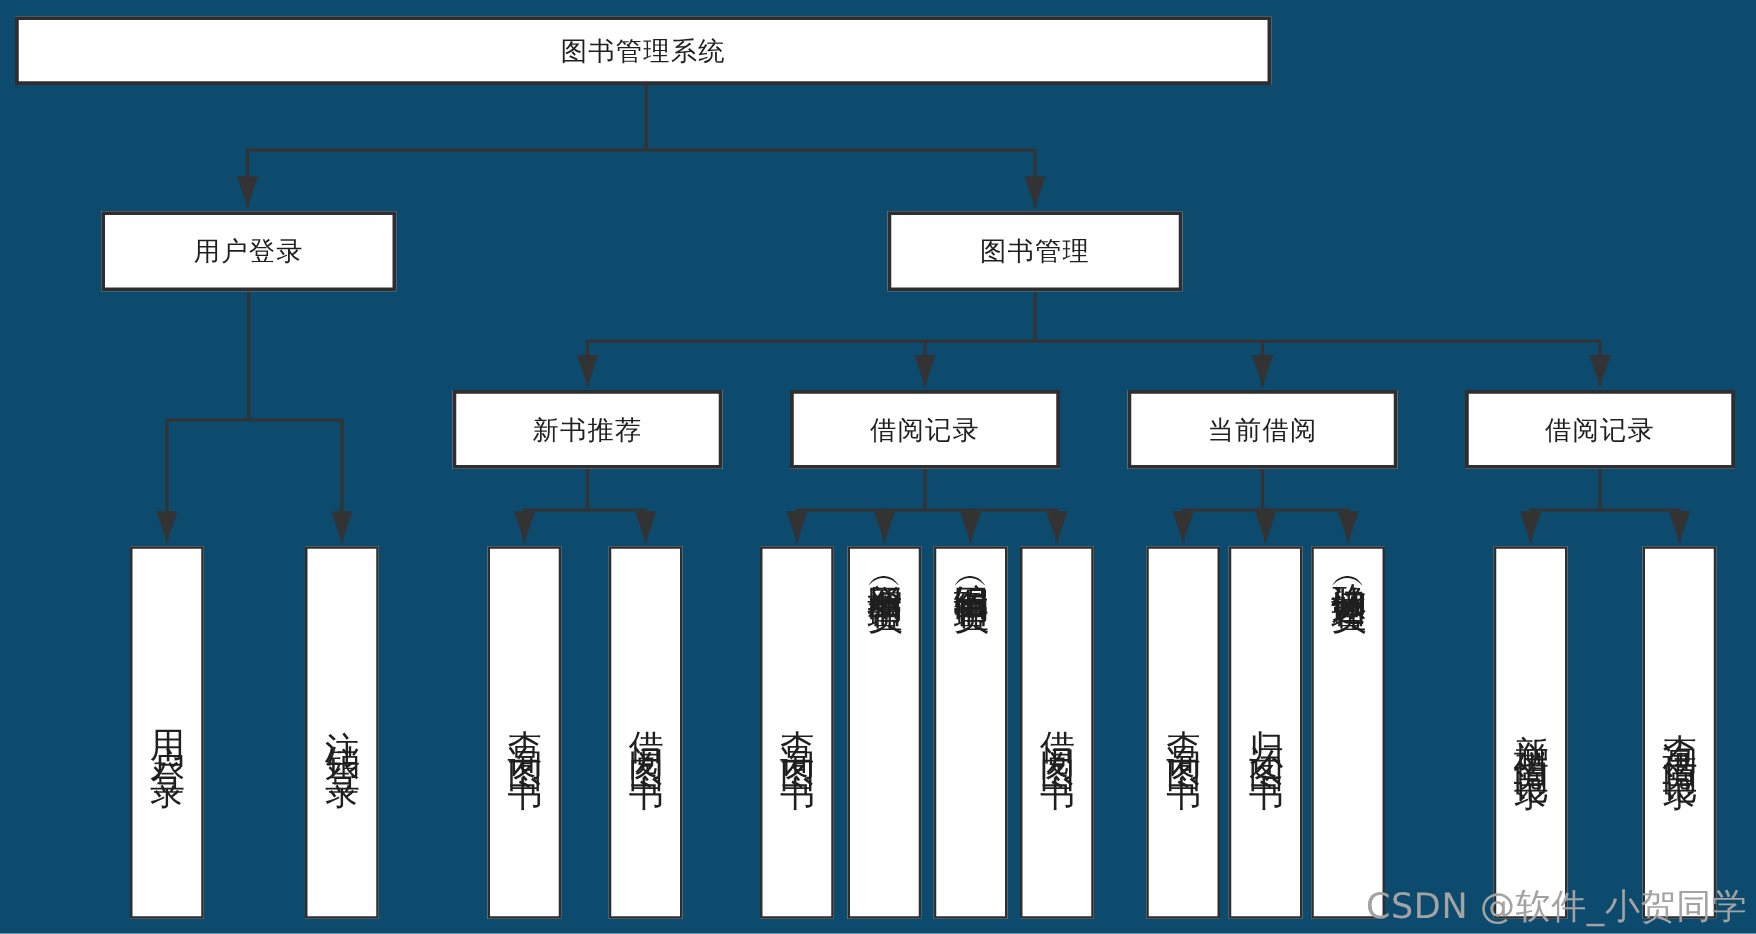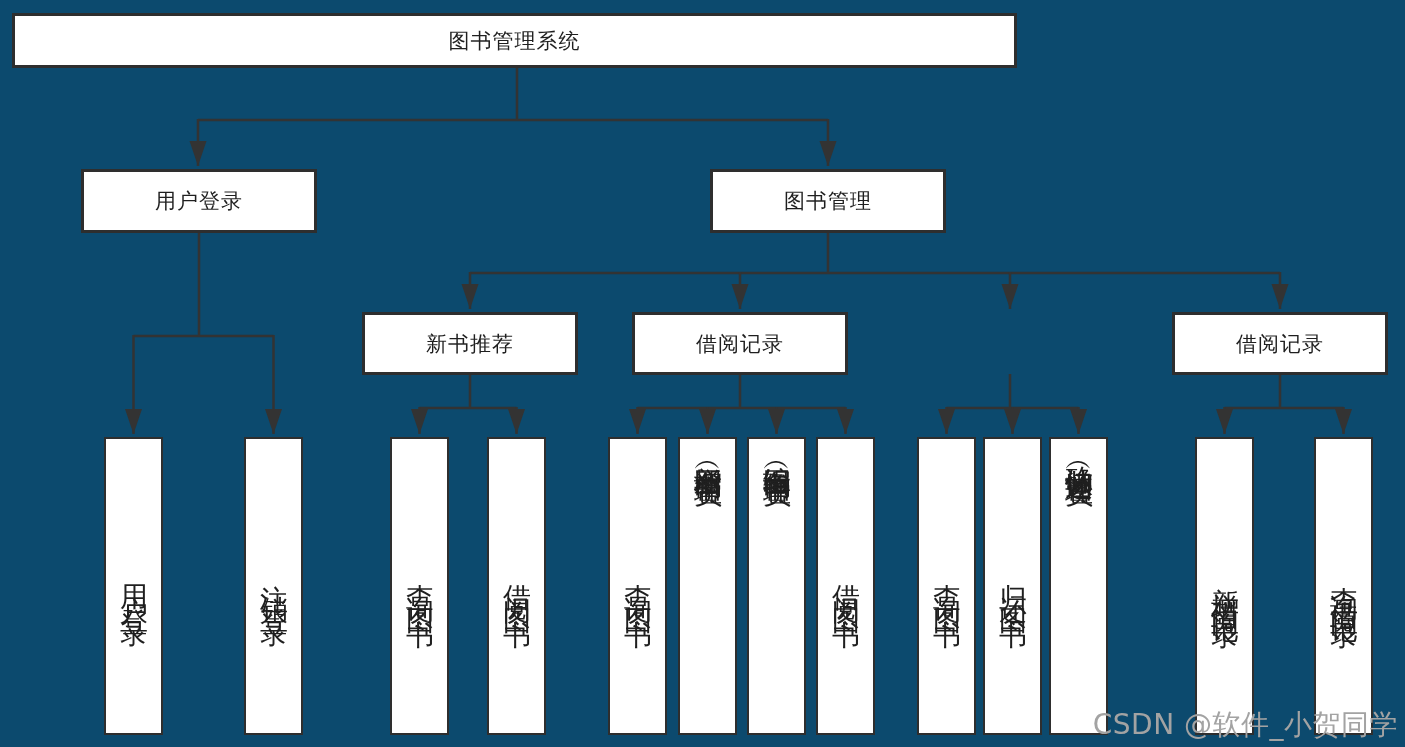--- a/index.html
+++ b/index.html
@@ -88,20 +88,23 @@
   <div class="box hbox" style="left:362px;top:312px;width:216px;height:63px;">
     <span class="lbl">新书推荐</span>
   </div>
 
   <div class="box hbox" style="left:710px;top:169px;width:236px;height:64px;">
     <span class="lbl">图书管理</span>
   </div>
   <div class="box hbox" style="left:632px;top:312px;width:216px;height:63px;">
     <span class="lbl">借阅记录</span>
   </div>
+  <div class="box hbox" style="left:902px;top:312px;width:216px;height:63px;">
+    <span class="lbl">当前借阅</span>
+  </div>
   <div class="box hbox" style="left:1172px;top:312px;width:216px;height:63px;">
     <span class="lbl">借阅记录</span>
   </div>
 
   <div class="box leaf" style="left:104px;top:437px;width:59px;height:298px;">
     <span class="vtxt ls12">用户登录</span>
   </div>
   <div class="box leaf" style="left:244px;top:437px;width:59px;height:298px;">
     <span class="vtxt ls12">注销登录</span>
   </div>

